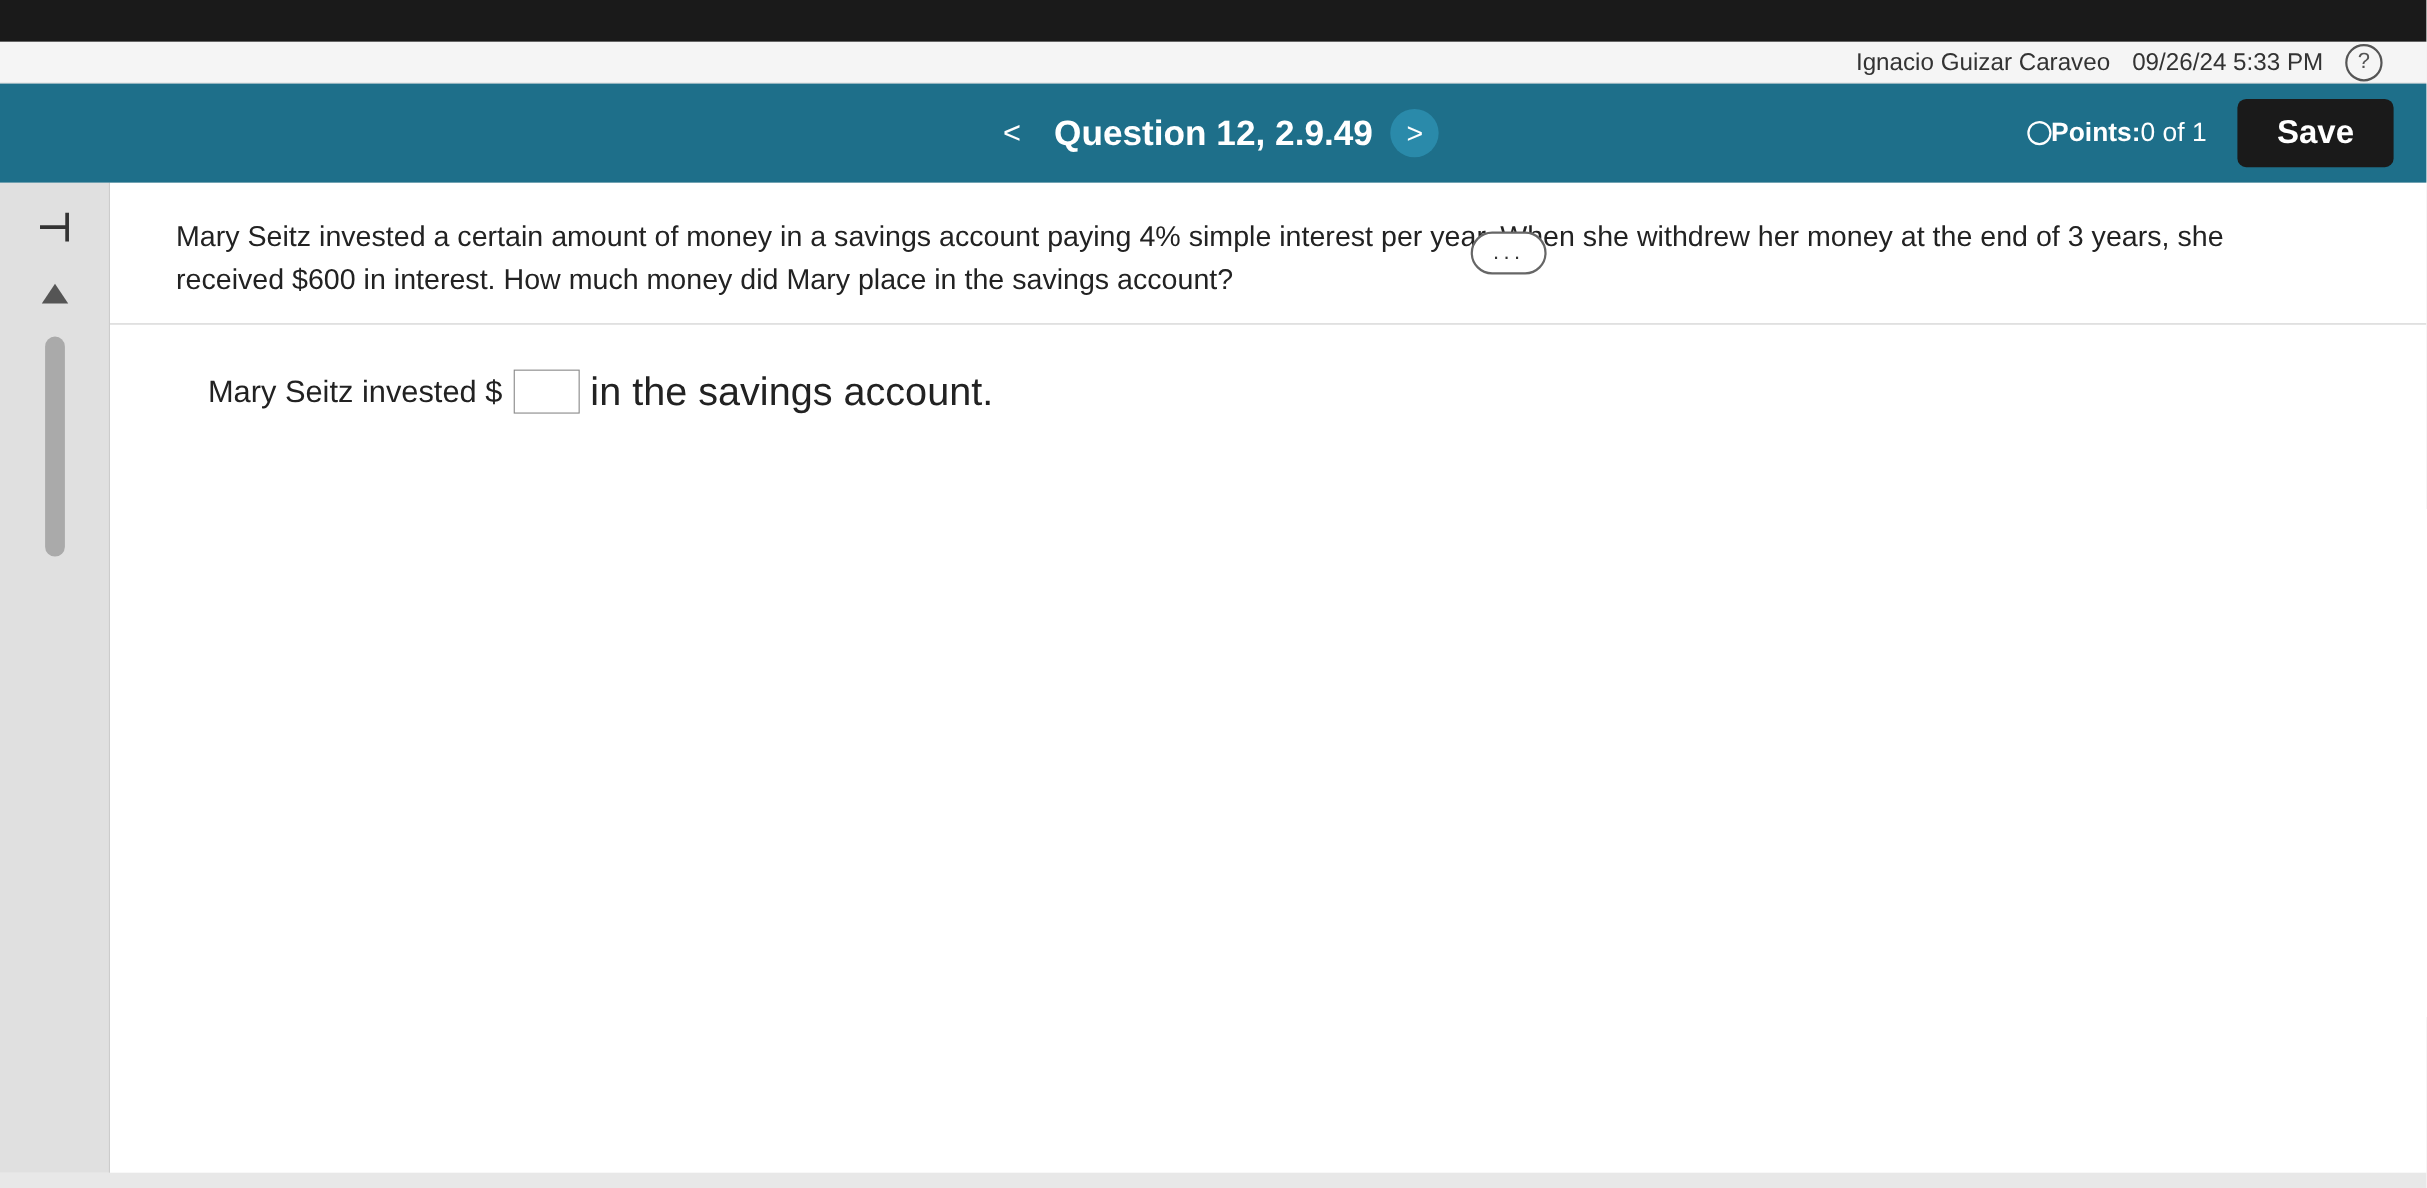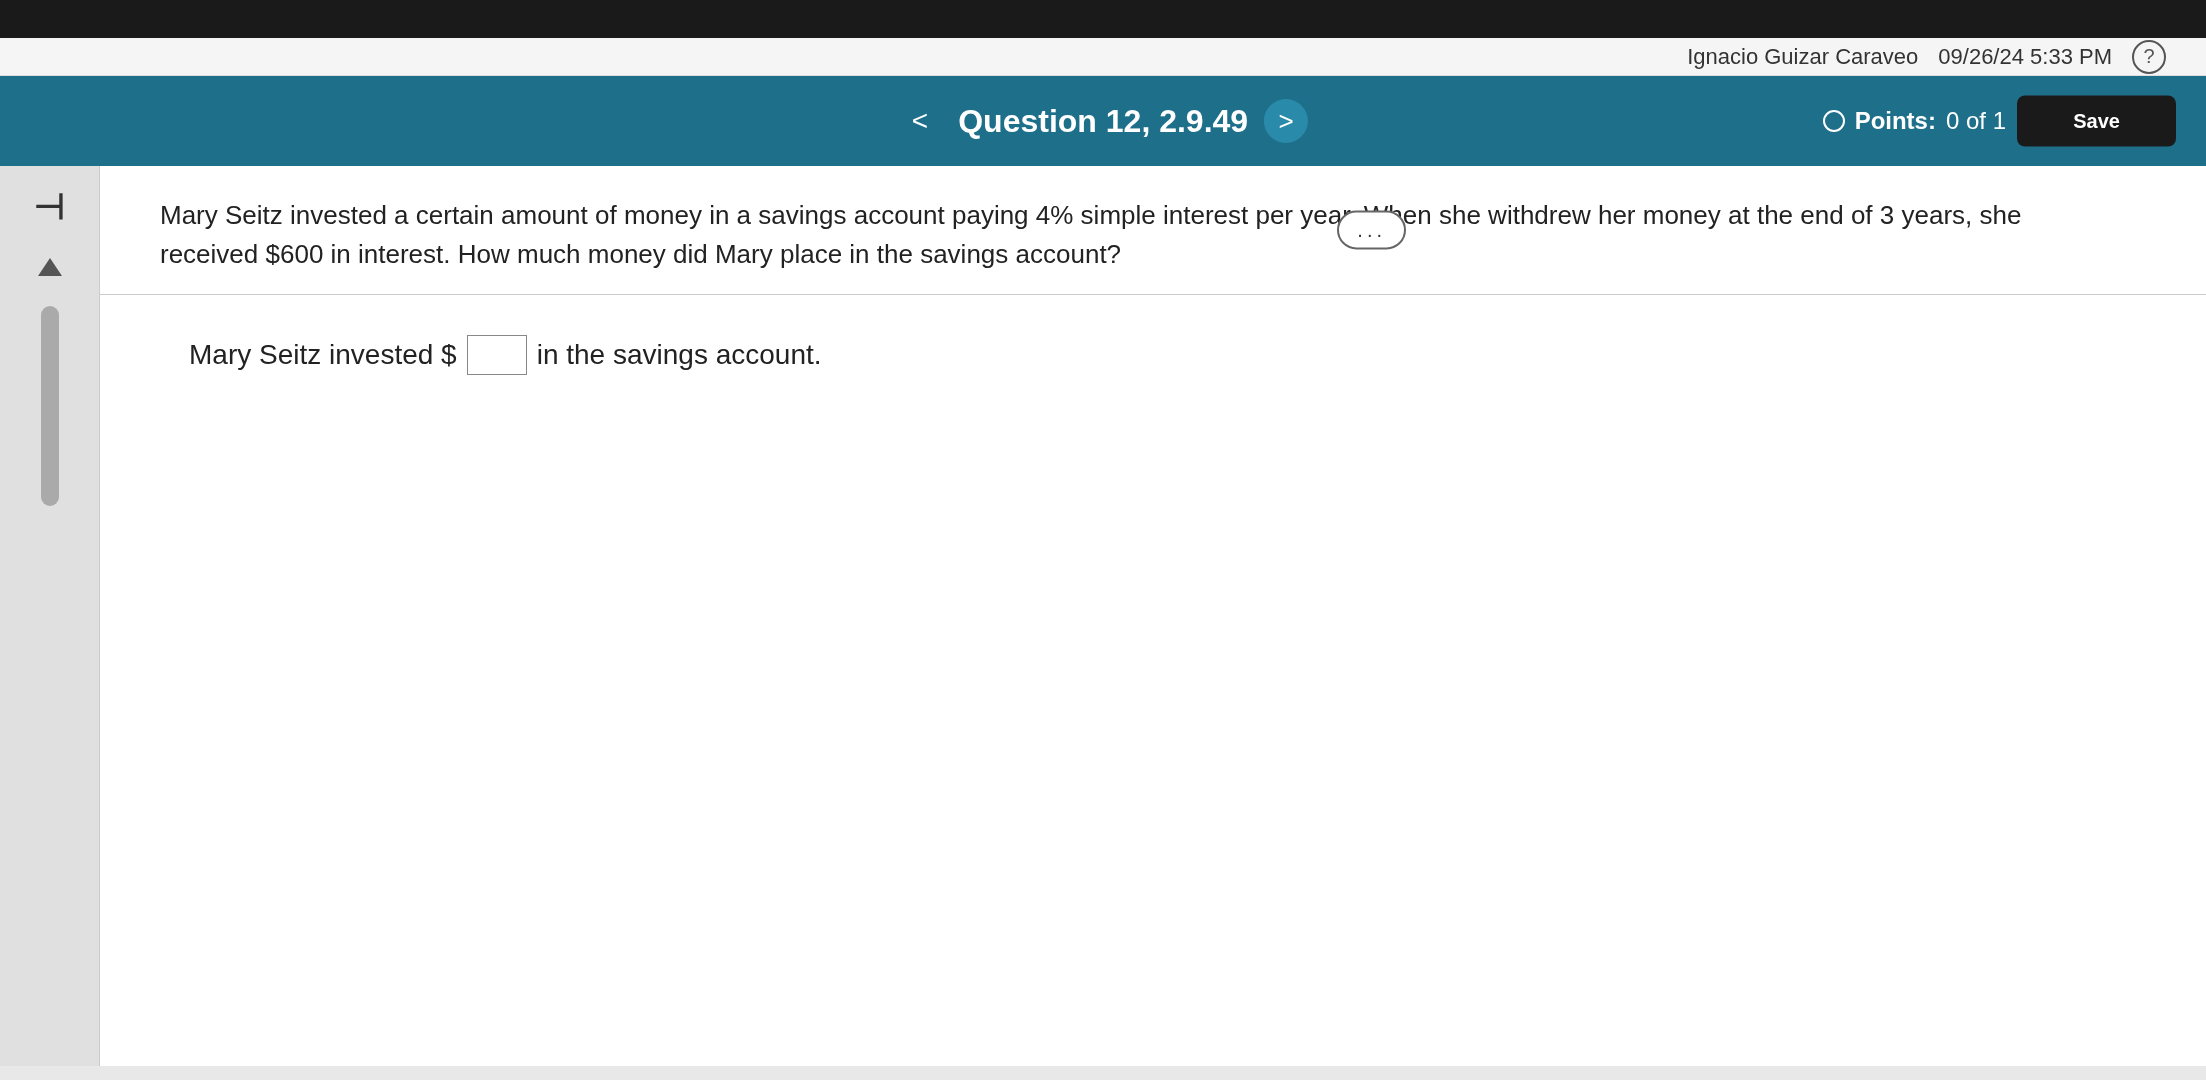--- a/index.html
+++ b/index.html
@@ -118,21 +118,20 @@
       margin-bottom: 6px;
     }
 
     .hw-score strong {
       font-weight: bold;
     }
 
     .points-row {
       display: flex;
       align-items: center;
-      gap: 10px;
       color: white;
       font-size: 24px;
     }
 
     .points-circle {
       width: 22px;
       height: 22px;
       border: 2px solid white;
       border-radius: 50%;
       display: inline-block;
@@ -151,23 +150,23 @@
     }
 
     .save-btn {
       position: absolute;
       right: 30px;
       top: 50%;
       transform: translateY(-50%);
       background: #1a1a1a;
       color: white;
       border: none;
-      font-size: 20px;
+      font-size: 30px;
       font-weight: bold;
-      padding: 14px 56px;
+      padding: 14px 36px;
       border-radius: 8px;
       cursor: pointer;
     }
 
     
     .main-content {
       display: flex;
       height: calc(1080px - 38px - 52px - 90px);
       background: #f0f0f0;
     }
@@ -260,21 +259,21 @@
     .answer-input {
       width: 60px;
       height: 40px;
       border: 1px solid #888;
       font-size: 24px;
       text-align: center;
       outline: none;
     }
 
     .answer-suffix {
-      font-size: 28px;
+      font-size: 36px;
       color: #222;
     }
   </style>
 </head>
 <body>
 
 <div class="top-bar"></div>
 
 <div class="header-info">
   <div class="user-info">

